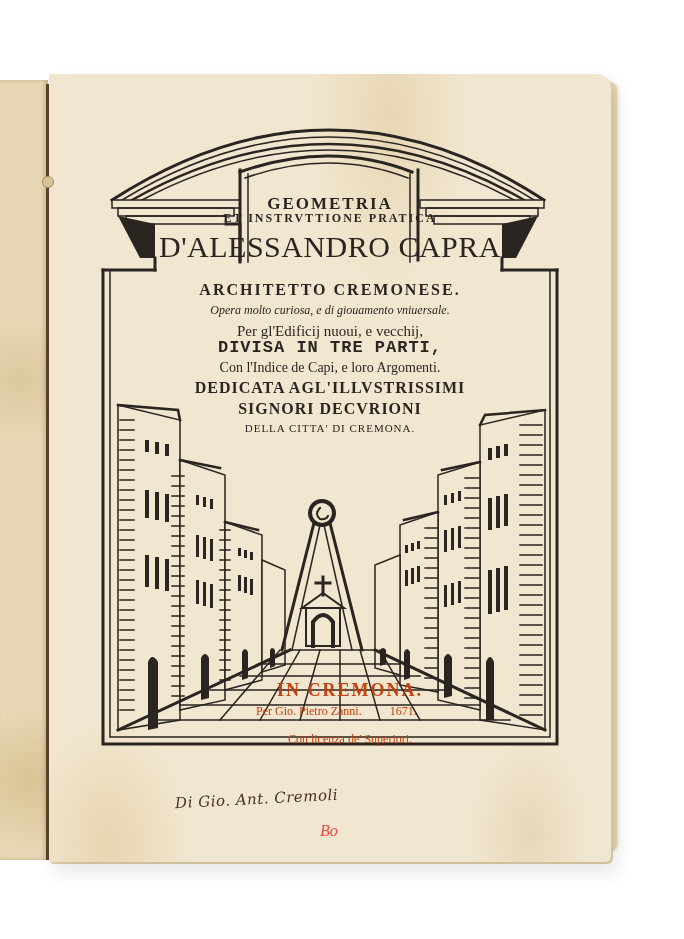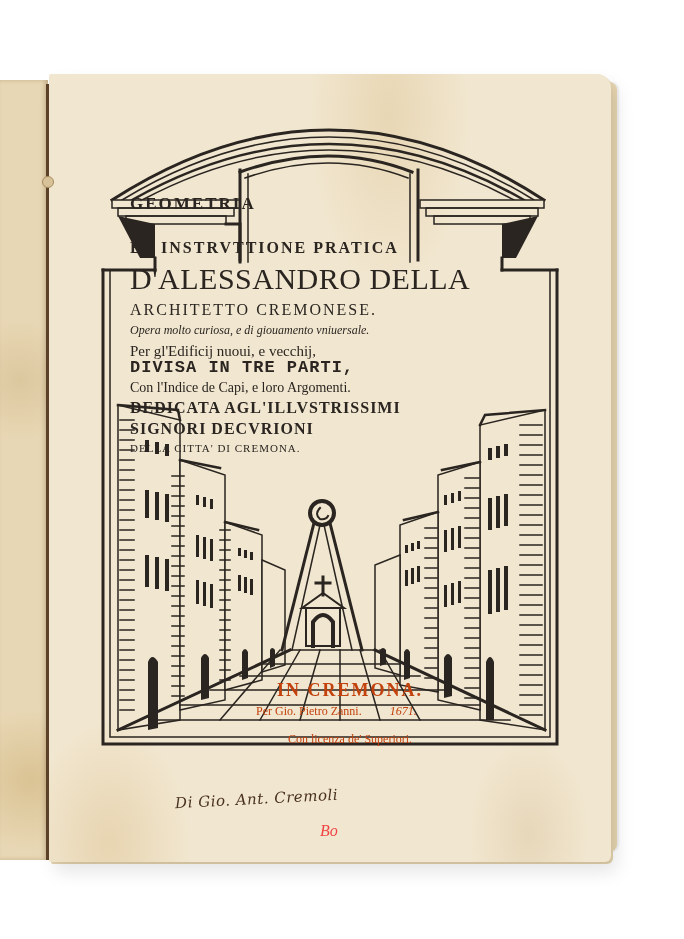--- a/index.html
+++ b/index.html
@@ -15,38 +15,38 @@
   .page{position:absolute;left:49px;top:74px;width:562px;height:788px;background:#f1e6cf;
     border-radius:2px 14px 6px 2px;
     box-shadow:6px 10px 18px rgba(0,0,0,.10), 2px 2px 0 #e3d2ad;
     background-image:
       radial-gradient(ellipse at 340px 40px,rgba(214,186,130,.35) 0,transparent 80px),
       radial-gradient(ellipse at 60px 770px,rgba(214,180,120,.35) 0,transparent 80px),
       radial-gradient(ellipse at 480px 760px,rgba(200,170,120,.25) 0,transparent 60px);}
   .page-edge{position:absolute;left:607px;top:82px;width:10px;height:770px;background:#e6d4ae;border-radius:0 8px 8px 0;box-shadow:2px 0 2px rgba(0,0,0,.08);}
   
   .woodcut{position:absolute;left:0;top:0;}
-  .title-block{position:absolute;left:130px;top:195px;width:400px;color:#2a2520;}
+  .title-block{position:absolute;left:130px;top:195px;width:400px;text-align:center;color:#2a2520;}
   .t{display:block;white-space:nowrap;line-height:1;}
   .t1{font-size:17px;letter-spacing:2px;font-weight:bold;margin-top:0;}
   .t2{font-size:13px;letter-spacing:1px;font-weight:bold;margin-top:8px;}
-  .t3{font-size:16px;letter-spacing:2px;font-weight:bold;margin-top:28px;}
+  .t3{font-size:12px;letter-spacing:2px;font-weight:bold;}
   .t4{font-size:30px;letter-spacing:0.5px;margin-top:8px;}
-  .t5{font-size:16px;letter-spacing:2px;font-weight:normal;margin-top:8px;}
+  .t5{font-size:16px;letter-spacing:2px;font-weight:bold;margin-top:20px;}
   .t6{font-size:15px;margin-top:8px;}
   .t7{font-size:12px;font-style:italic;margin-top:6px;}
   .t8{font-size:17px;letter-spacing:1px;font-weight:bold;margin-top:0;font-family:Liberation Mono, monospace;}
   .t9{font-size:14px;margin-top:5px;}
   .t10{font-size:16px;letter-spacing:1px;margin-top:5px;font-weight:bold;}
   .t11{font-size:16px;letter-spacing:1px;font-weight:bold;margin-top:5px;}
   .t12{font-size:11px;letter-spacing:1px;margin-top:6px;}
   .imprint{position:absolute;left:240px;top:680px;width:220px;text-align:center;color:#c2410c;}
   .i1{font-size:18px;letter-spacing:2px;font-weight:bold;}
   .i2{font-size:12px;margin-top:3px;text-align:left;padding-left:16px;}
-  .i2 .year{font-style:italic;margin-left:28px;}
+  .i2 .year{margin-left:28px;}
   .i3{font-size:12px;margin-top:13px;}
   .signature{position:absolute;left:175px;top:790px;color:#4a3220;font-family:"DejaVu Serif",serif;font-style:italic;font-size:15px;transform:rotate(-3deg);letter-spacing:0.5px;}
   .paraph{position:absolute;left:320px;top:822px;color:#ef4444;font-style:italic;font-size:16px;}
 </style>
 </head>
 <body>
 
 <div class="scene">
   <div class="left-leaf"></div>
   <div class="page-edge"></div>
@@ -204,21 +204,21 @@
         <path d="M302 608 L323 593 L344 608 Z" stroke-width="2"></path>
         <rect x="306" y="608" width="34" height="38" stroke-width="2"></rect>
         <path d="M313 646 L313 622 Q323 608 333 622 L333 646" stroke-width="4"></path>
       </g>
     </g>
   </svg>
 
   <div class="title-block">
     <span class="t t1">GEOMETRIA</span>
     <span class="t t3">ET INSTRVTTIONE PRATICA</span>
-    <span class="t t4">D'ALESSANDRO DELLA</span>
+    <span class="t t4">D'ALESSANDRO CAPRA</span>
     <span class="t t5">ARCHITETTO CREMONESE.</span>
     <span class="t t7">Opera molto curiosa, e di giouamento vniuersale.</span>
     <span class="t t6">Per gl'Edificij nuoui, e vecchij,</span>
     <span class="t t8">DIVISA IN TRE PARTI,</span>
     <span class="t t9">Con l'Indice de Capi, e loro Argomenti.</span>
     <span class="t t10">DEDICATA AGL'ILLVSTRISSIMI</span>
     <span class="t t11">SIGNORI DECVRIONI</span>
     <span class="t t12">DELLA CITTA' DI CREMONA.</span>
   </div>
 

